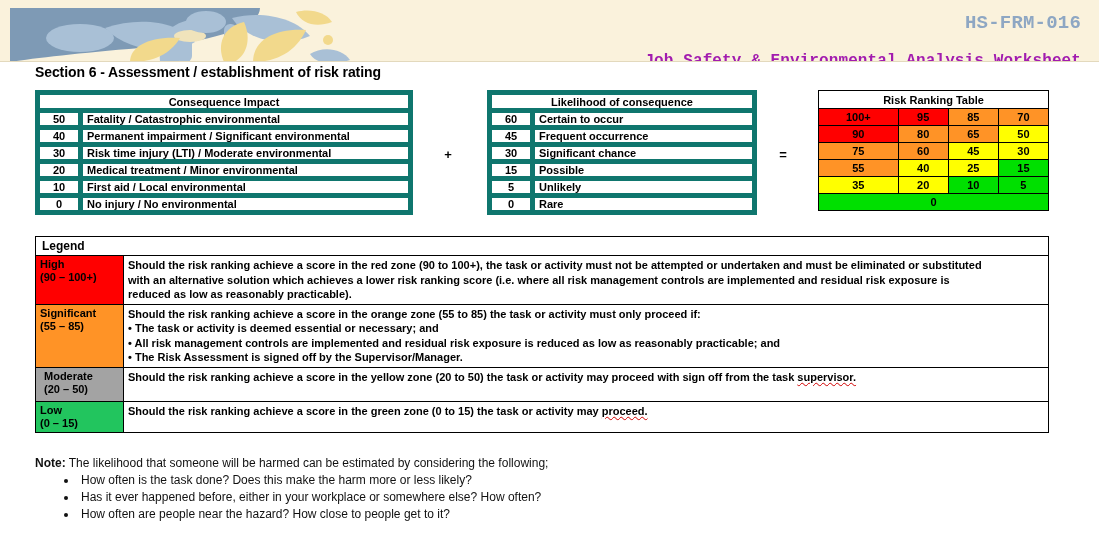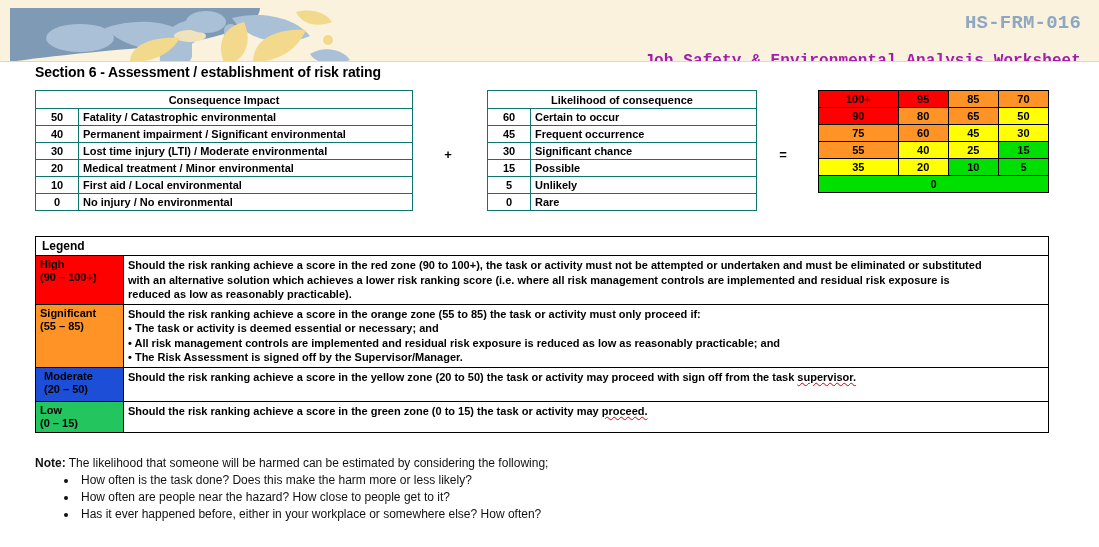--- a/index.html
+++ b/index.html
@@ -40,21 +40,21 @@
   
   .section-heading{
     position:absolute;left:35px;top:64px;
     font-size:14px;font-weight:bold;color:#000;
     letter-spacing:-.1px;
   }
 
   
   table{border-collapse:collapse;}
   .t td,.t th{
-    border:1px solid #0f766e;
+    border:5px solid #0f766e;
     font-size:11px;
     padding:0 4px;
     height:17px;
     font-weight:bold;
     vertical-align:middle;
     box-sizing:border-box;
   }
   .t .hdr{
     text-align:center;font-weight:bold;background:#ffffff;height:18px;
   }
@@ -181,21 +181,21 @@
         <tr>
           <td class="num">50</td>
           <td class="desc">Fatality / Catastrophic environmental</td>
           </tr>
         <tr>
           <td class="num">40</td>
           <td class="desc">Permanent impairment / Significant environmental</td>
           </tr>
         <tr>
           <td class="num">30</td>
-          <td class="desc">Lost time injury (LTI) / Moderate environmental</td>
+          <td class="desc">Risk time injury (LTI) / Moderate environmental</td>
           </tr>
         <tr>
           <td class="num">20</td>
           <td class="desc">Medical treatment / Minor environmental</td>
           </tr>
         <tr>
           <td class="num">10</td>
           <td class="desc">First aid / Local environmental</td>
           </tr>
         <tr>
@@ -240,20 +240,23 @@
           </tr>
       </tbody>
     </table>
   </div>
 
   <div class="op" id="op-equals">=</div>
 
   <div class="blk" id="ranking">
     <table class="t rr">
       <tbody>
+        <tr>
+            <td class="hdr c-white" colspan="4">Risk Ranking Table</td>
+          </tr>
         <tr>
           <td class="c-red">100+</td>
           <td class="c-red">95</td>
           <td class="c-orange">85</td>
           <td class="c-orange">70</td>
           </tr>
         <tr>
           <td class="c-red">90</td>
           <td class="c-orange">80</td>
           <td class="c-orange">65</td>
@@ -310,21 +313,21 @@
       </td>
       <td class="body-cell">
         <div>Should the risk ranking achieve a score in the orange zone (55 to 85) the task or activity must only proceed if:</div>
         <div>• The task or activity is deemed essential or necessary; and</div>
         <div>• All risk management controls are implemented and residual risk exposure is reduced as low as reasonably practicable; and</div>
         <div>• The Risk Assessment is signed off by the Supervisor/Manager.</div>
       </td>
     </tr>
 
     <tr>
-      <td class="lvl" style="background:#1d4ed8;padding-left:8px;">
+      <td class="lvl" style="background:#a3a3a3;padding-left:8px;">
         <span class="lvl-name">Moderate</span>
         <span class="lvl-range">(20 – 50)</span>
       </td>
       <td class="body-cell" style="height:34px;">
         <div style="white-space:nowrap;">
           <span>Should the risk ranking achieve a score in the yellow zone (20 to 50) the task or activity may proceed with sign off from the task </span><span class="sp">supervisor.</span>
         </div>
       </td>
     </tr>
 
@@ -341,16 +344,16 @@
     </tr>
   </tbody>
 </table>
 
 <div class="note">
   <div class="note-lead">
     <b>Note:</b><span> The likelihood that someone will be harmed can be estimated by considering the following;</span>
   </div>
   <ul>
     <li>How often is the task done? Does this make the harm more or less likely?</li>
+    <li>Has it ever happened before, either in your workplace or somewhere else? How often?</li>
     <li>How often are people near the hazard? How close to people get to it?</li>
-    <li>Has it ever happened before, either in your workplace or somewhere else? How often?</li>
   </ul>
 </div>
 
 </body></html>

